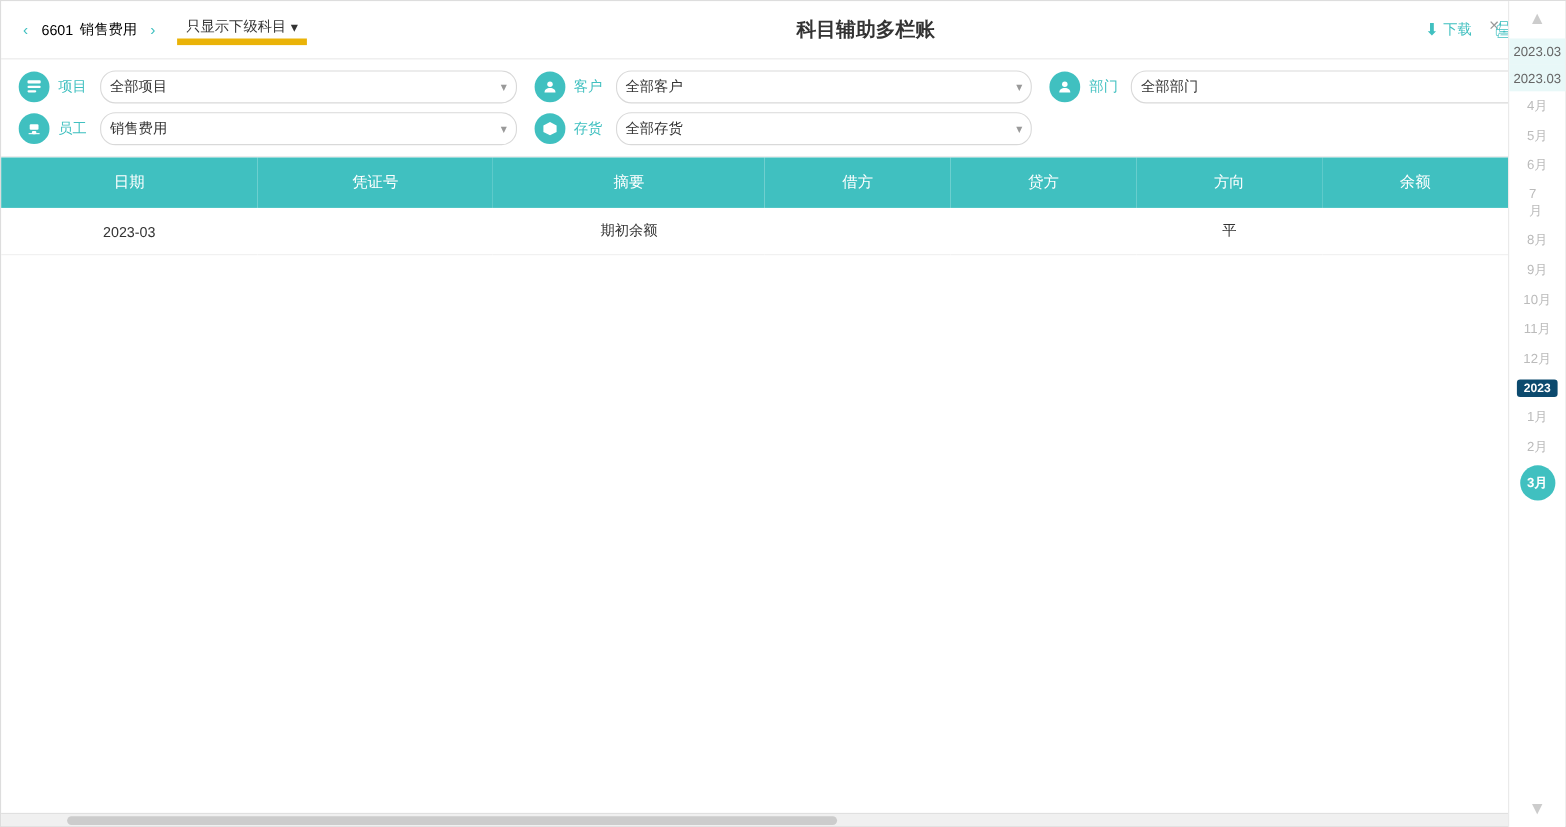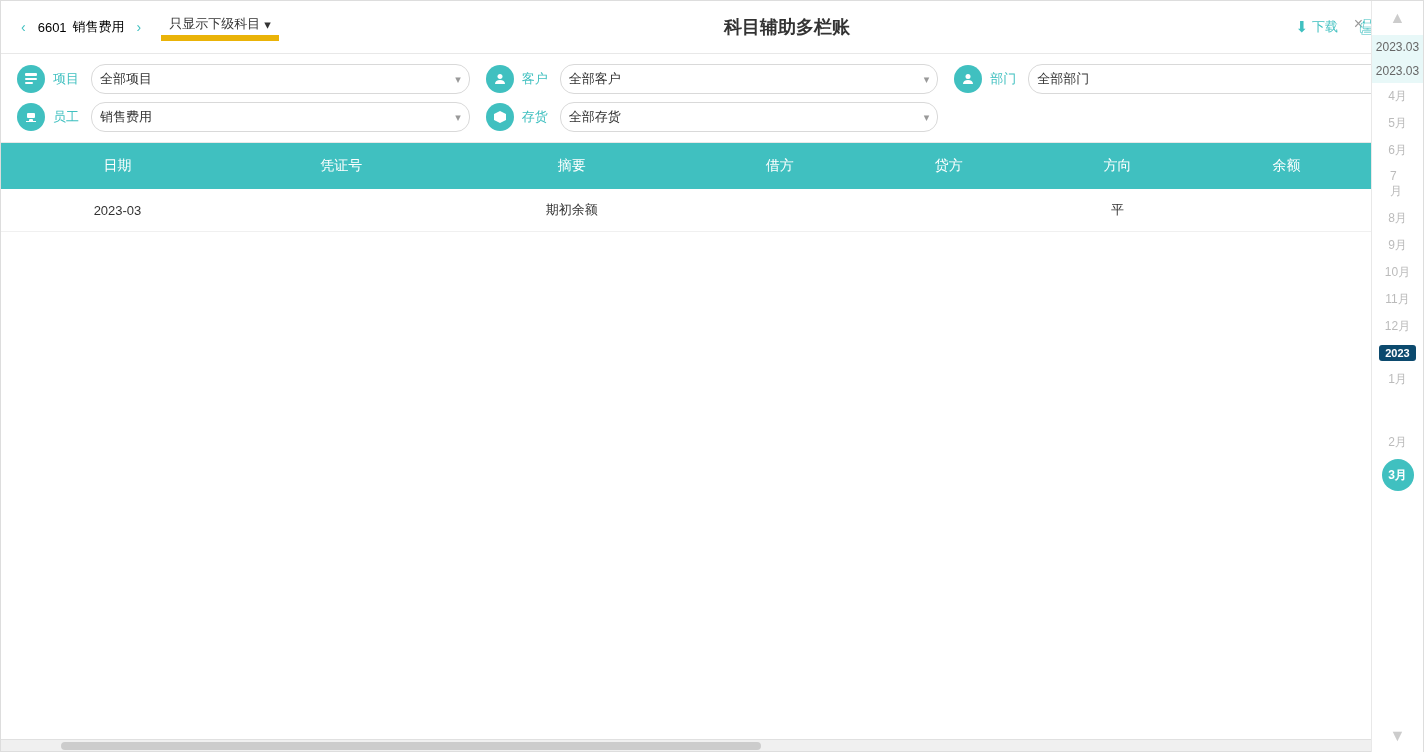--- a/index.html
+++ b/index.html
@@ -414,20 +414,20 @@
         <div style="width: 100%; display: flex; justify-content: center; padding: 5px 18px; font-size: 12px; color: rgb(187, 187, 187); cursor: pointer;">7月</div>
         <div style="width: 100%; display: flex; justify-content: center; padding: 5px 0px; font-size: 12px; color: rgb(187, 187, 187); cursor: pointer;">8月</div>
         <div style="width: 100%; display: flex; justify-content: center; padding: 5px 0px; font-size: 12px; color: rgb(187, 187, 187); cursor: pointer;">9月</div>
         <div style="width: 100%; display: flex; justify-content: center; padding: 5px 0px; font-size: 12px; color: rgb(187, 187, 187); cursor: pointer;">10月</div>
         <div style="width: 100%; display: flex; justify-content: center; padding: 5px 0px; font-size: 12px; color: rgb(187, 187, 187); cursor: pointer;">11月</div>
         <div style="width: 100%; display: flex; justify-content: center; padding: 5px 0px; font-size: 12px; color: rgb(187, 187, 187); cursor: pointer;">12月</div>
         <div style="width: 100%; display: flex; justify-content: center; padding: 5px 0px;">
           <span class="timeline-year-badge">2023</span>
         </div>
         <div style="width: 100%; display: flex; justify-content: center; padding: 5px 0px; font-size: 12px; color: rgb(187, 187, 187); cursor: pointer;">1月</div>
-        <div style="width: 100%; display: flex; justify-content: center; padding: 5px 0px; font-size: 12px; color: rgb(187, 187, 187); cursor: pointer; margin-top: 36px;">2月</div>
+        <div style="width: 100%; display: flex; justify-content: center; padding: 5px 0px; font-size: 12px; color: rgb(187, 187, 187); cursor: pointer;">2月</div>
         <div style="width: 32px; height: 32px; border-radius: 50%; background: rgb(64, 192, 192); color: rgb(255, 255, 255); display: flex; align-items: center; justify-content: center; font-size: 12px; cursor: pointer; margin: 3px auto; font-weight: bold;">3月</div>
       </div>
 
     <div class="timeline-down-arrow">▼</div>
   </div>
 
 </div>
 
 </body></html>

